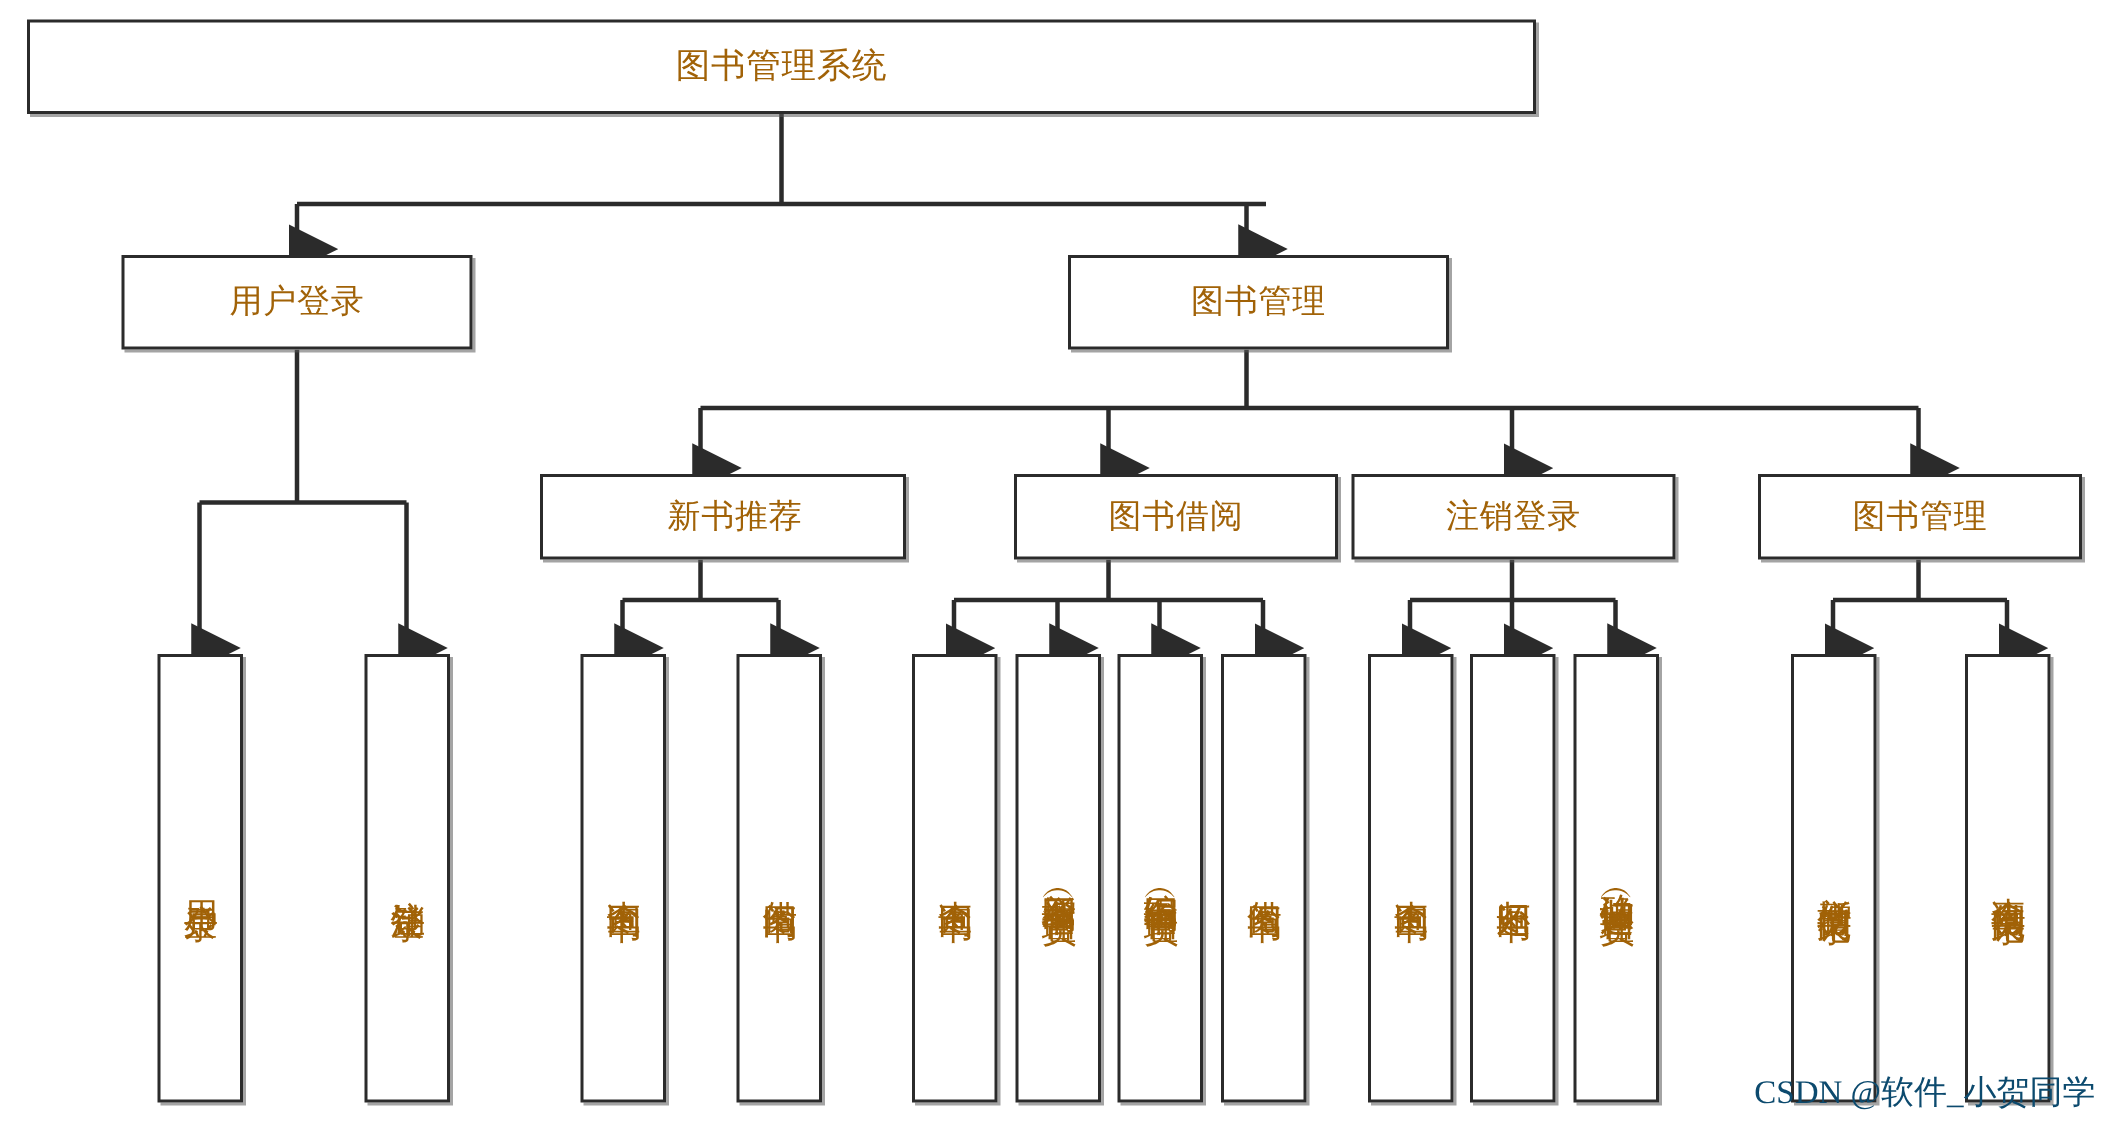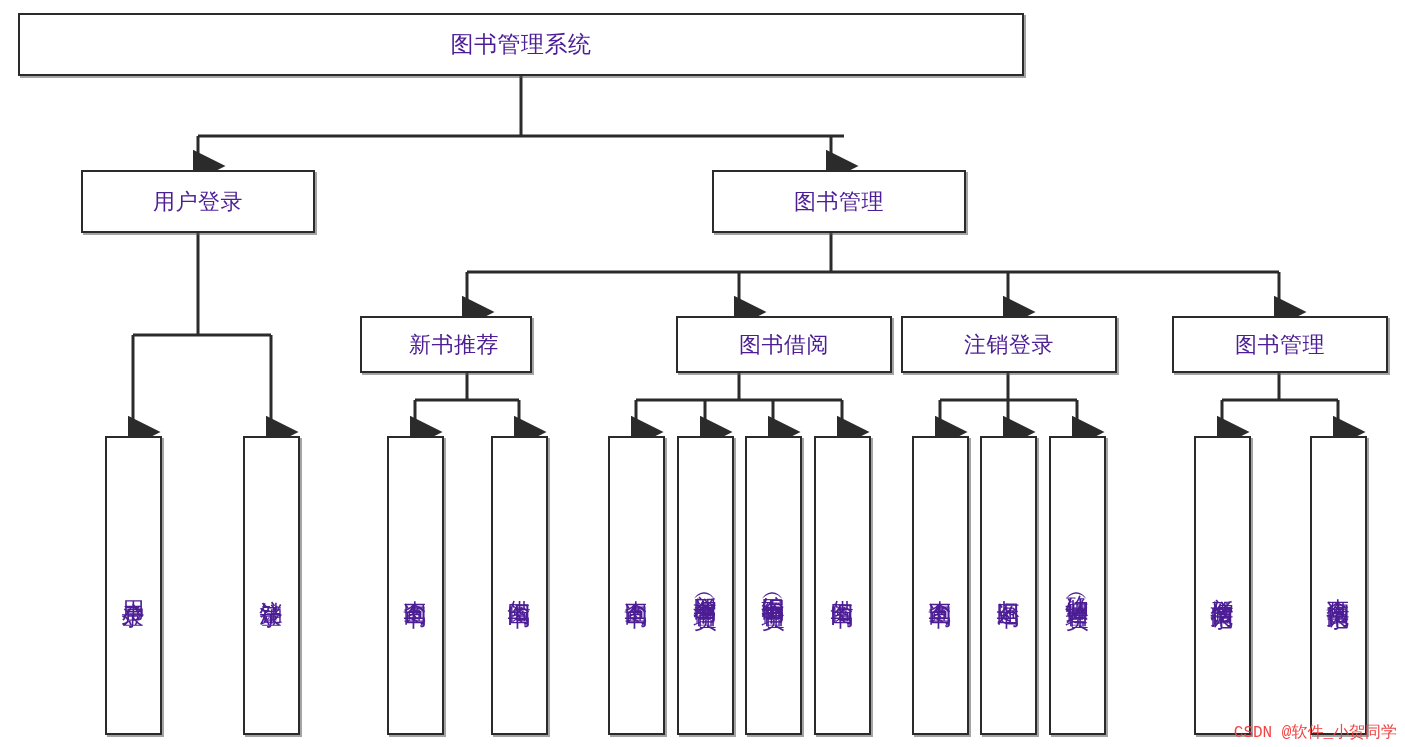--- a/index.html
+++ b/index.html
@@ -35,21 +35,21 @@
     display: flex;
     align-items: center;
     justify-content: center;
     color: #222222;
     z-index: 2;
   }
   .node-label {
     display: block;
     text-align: center;
     line-height: 1.18;
-    color: #4c1d95;
+    color: #a16207;
     letter-spacing: 0.5px;
   }
   
   .node.horizontal .node-label {
     writing-mode: horizontal-tb;
     font-size: 22px;
   }
   .node.root .node-label { font-size: 23px; }
   
   .node.vertical {
@@ -61,25 +61,25 @@
     text-orientation: upright;
     font-size: 23px;
     line-height: 1.05;
     letter-spacing: 2px;
     max-height: 100%;
   }
   .watermark {
     position: absolute;
     right: 8px;
     bottom: 4px;
-    font-size: 16px;
-    color: #ef4444;
+    font-size: 22px;
+    color: #0c4a6e;
     white-space: nowrap;
     z-index: 3;
-    font-family: Liberation Mono, monospace;
+    font-family: Liberation Serif, serif;
   }
 </style>
 </head>
 <body>
 
 <div id="canvas">
 
   <svg id="edges" viewBox="0 0 1405 747" xmlns="http://www.w3.org/2000/svg">
     <defs>
       <marker id="arrow" viewBox="0 0 12 12" refX="6" refY="10" markerWidth="11" markerHeight="11" orient="auto-start-reverse">
@@ -136,21 +136,21 @@
   </div>
 
   <div class="node horizontal" style="left:81px; top:170px; width:234px; height:63px;">
     <span class="node-label">用户登录</span>
   </div>
 
   <div class="node horizontal" style="left:712px; top:170px; width:254px; height:63px;">
     <span class="node-label">图书管理</span>
   </div>
 
-  <div class="node horizontal" style="left:360px; top:316px; width:172px; height:57px;padding-left:16px;">
+  <div class="node horizontal" style="left:360px; top:316px; width:244px; height:57px;padding-left:16px;">
     <span class="node-label">新书推荐</span>
   </div>
 
   <div class="node horizontal" style="left:632px; top:316px; width:216px; height:57px;margin-left:44px;">
     <span class="node-label">图书借阅</span>
   </div>
 
   <div class="node horizontal" style="left:901px; top:316px; width:216px; height:57px;">
     <span class="node-label">注销登录</span>
   </div>

